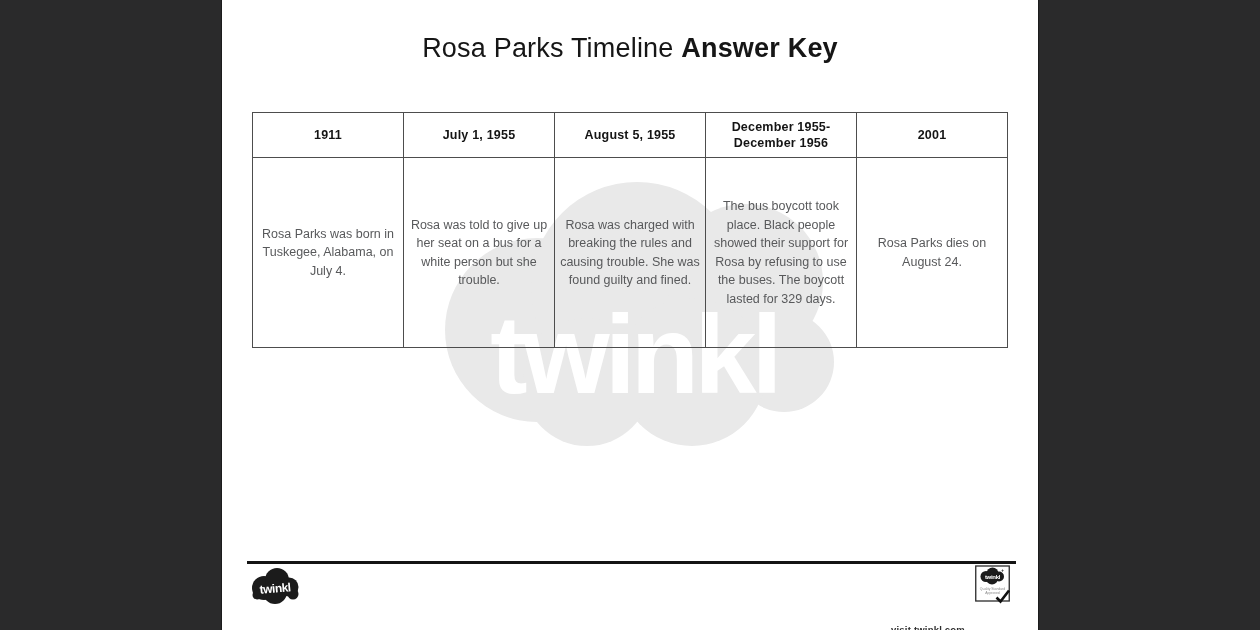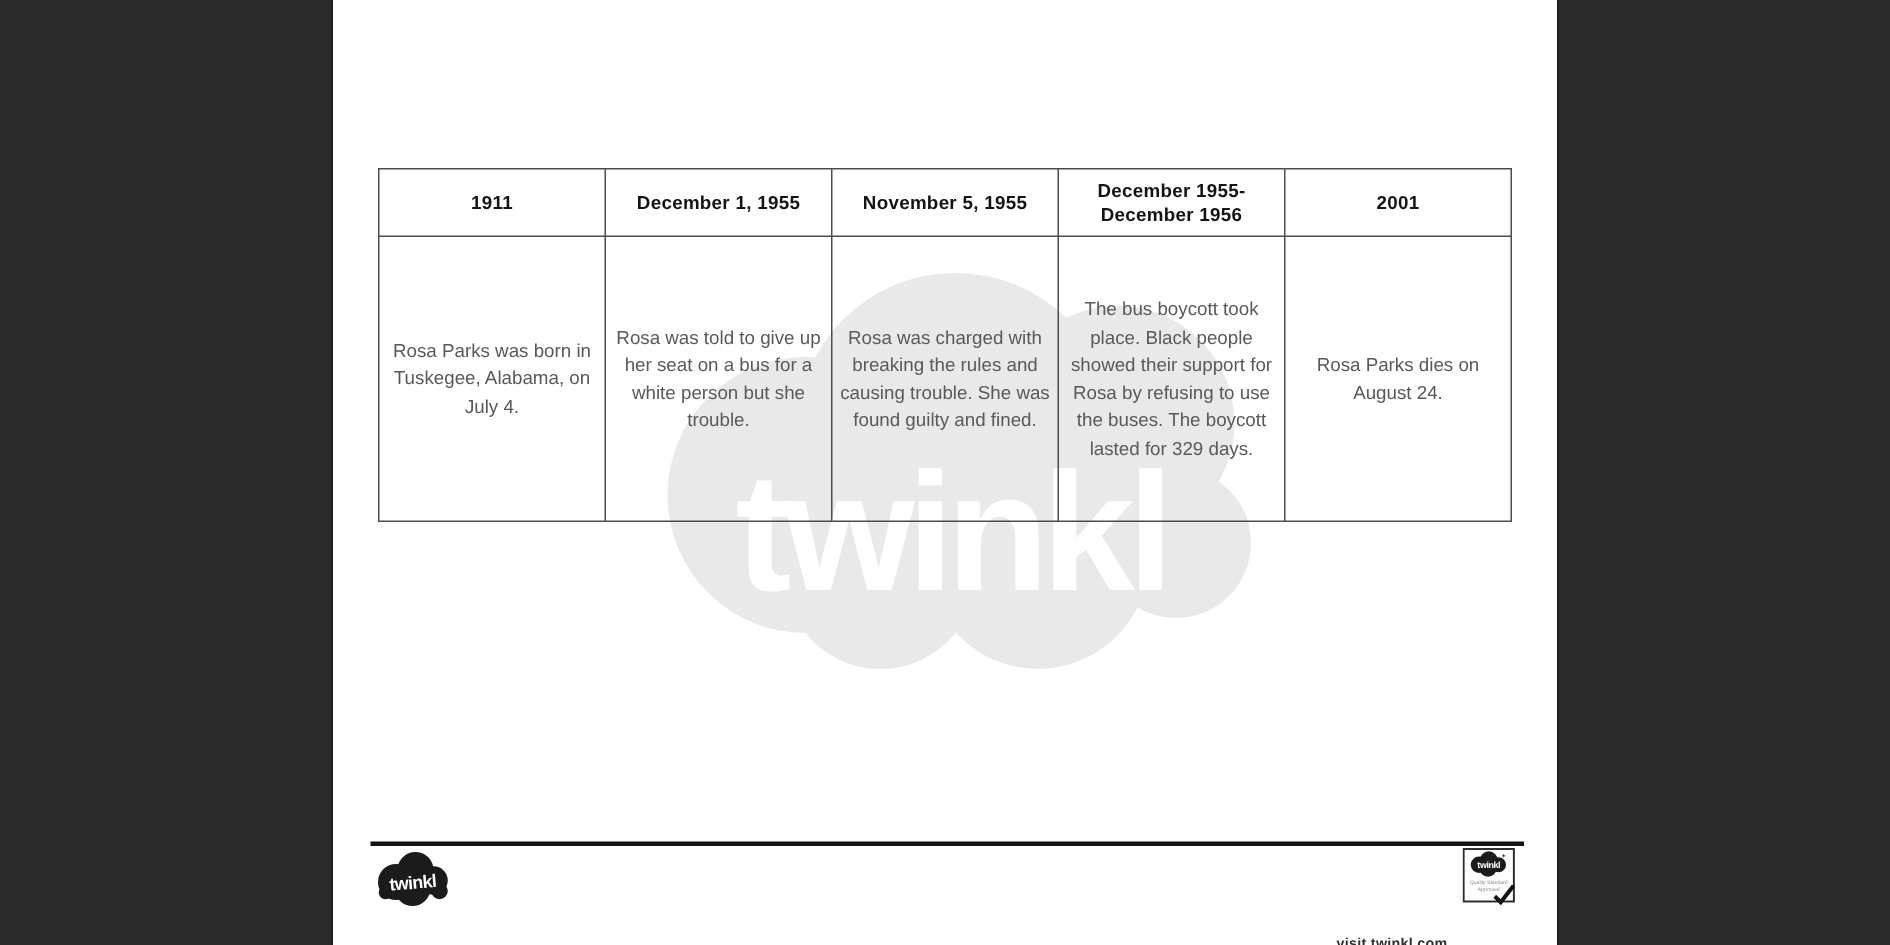--- a/index.html
+++ b/index.html
@@ -123,27 +123,28 @@
         <circle cx="100" cy="150" r="92"></circle>
         <circle cx="200" cy="108" r="106"></circle>
         <circle cx="308" cy="102" r="78"></circle>
         <circle cx="347" cy="182" r="50"></circle>
         <circle cx="255" cy="192" r="74"></circle>
         <circle cx="150" cy="202" r="64"></circle>
       </g>
       <text x="197" y="213" font-size="112" font-weight="bold" fill="#ffffff" text-anchor="middle" letter-spacing="-5">twinkl</text>
     </svg>
 
+    <div class="title"><span>Rosa Parks Timeline</span>&nbsp;<span class="bold">Answer Key</span></div>
 
     <table class="timeline-table">
       <thead>
         <tr>
           <th>1911</th>
-          <th>December 1, 1955</th>
-          <th>November 5, 1955</th>
+          <th>July 1, 1955</th>
+          <th>August 5, 1955</th>
           <th>December 1955-
 December 1956</th>
           <th>2001</th>
         </tr>
       </thead>
       <tbody>
         <tr>
           <td>Rosa Parks was born in Tuskegee, Alabama, on July 4.</td>
           <td>Rosa was told to give up her seat on a bus for a white person but she trouble.</td>
           <td>Rosa was charged with breaking the rules and causing trouble. She was found guilty and fined.</td>

